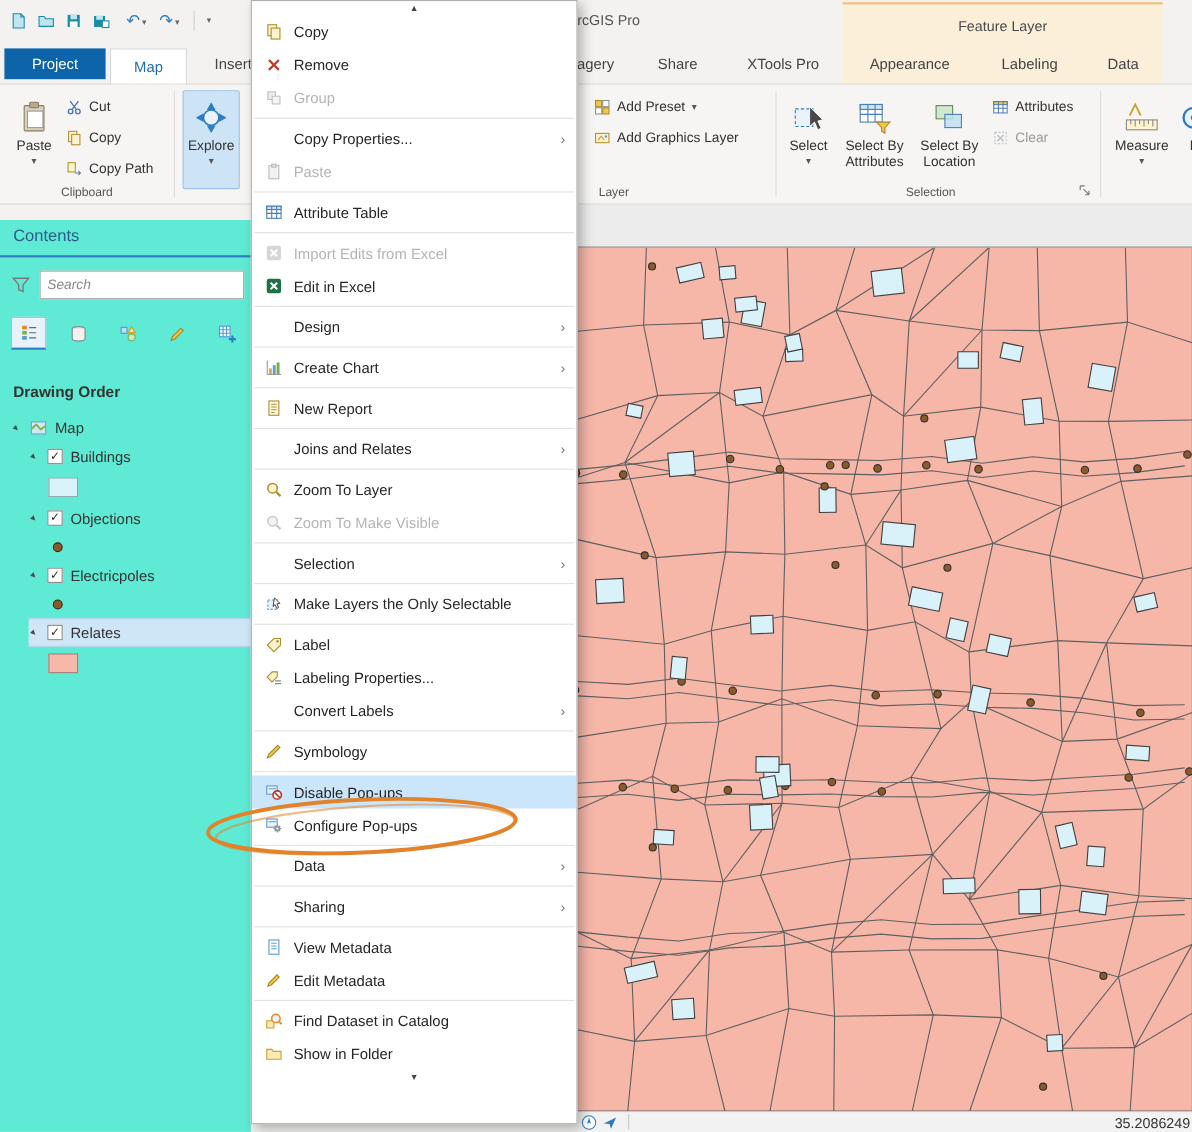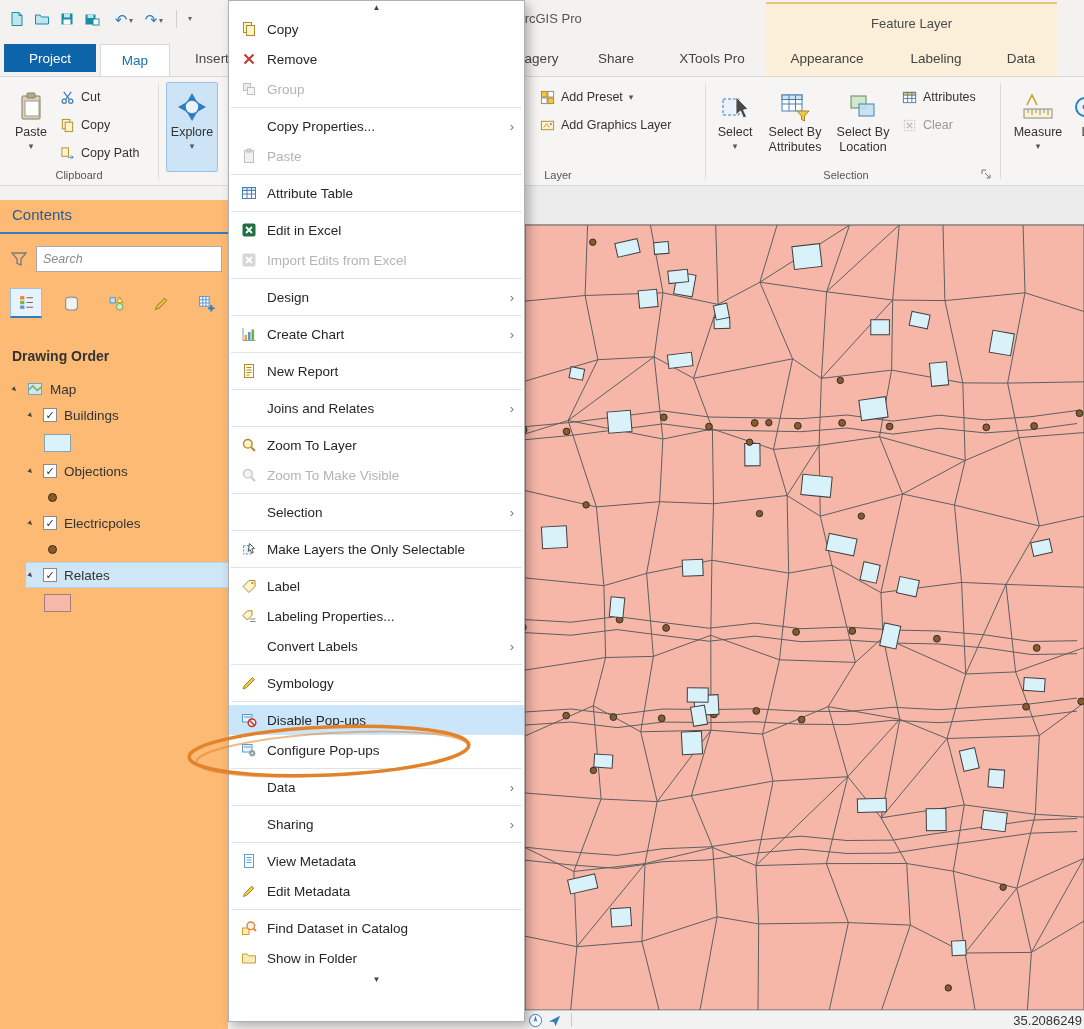--- a/index.html
+++ b/index.html
@@ -29,21 +29,21 @@
           padding-top:6px;box-sizing:border-box;border:1px solid transparent;border-radius:2px;cursor:pointer;}
   .bigbtn.selected{background:#cde4f7;border:1px solid #9cc3e5;}
   .bb-icon{height:36px;display:flex;align-items:center;justify-content:center;}
   .bb-label{font-size:12.5px;color:#333;line-height:1.18;text-align:center;white-space:pre-line;}
   .bb-caret{font-size:9px;color:#555;margin-top:2px;line-height:1;}
   .smallbtn{position:absolute;display:flex;align-items:center;gap:6px;font-size:12.5px;color:#333;height:22px;cursor:pointer;white-space:nowrap;}
   .group-label{position:absolute;bottom:4px;font-size:11px;color:#555;text-align:center;margin-top:32px;}
   .vsep{position:absolute;top:6px;height:96px;width:1px;background:#dcdcdc;}
   .launcher{position:absolute;bottom:5px;width:13px;height:13px;cursor:pointer;}
   
-  .contents{position:absolute;left:0;top:200px;width:228px;height:829px;background:#fdba74;}
+  .contents{position:absolute;left:0;top:200px;width:228px;height:829px;background:#5eead4;}
   .contents-title{position:absolute;left:12px;top:6px;font-size:15px;color:#2b5c8a;}
   .contents-rule{position:absolute;left:0;top:32px;width:228px;height:2px;background:#2e7dc0;}
   .search-box{position:absolute;left:36px;top:46px;width:186px;height:26px;border:1px solid #a9a9a9;background:#fff;
               font-family:"Liberation Sans",sans-serif;font-size:12.5px;padding:0 6px;box-sizing:border-box;color:#333;}
   .search-box::placeholder{font-style:italic;color:#8a8a8a;}
   .view-icon{position:absolute;top:88px;width:32px;height:30px;display:flex;align-items:center;justify-content:center;cursor:pointer;box-sizing:border-box;}
   .view-icon.selected{background:#e8f2fb;border:1px solid #9cc3e5;border-bottom:2px solid #2e7dc0;}
   .drawing-order{position:absolute;left:12px;top:148px;font-size:14px;font-weight:bold;color:#333;}
   .tree{position:absolute;left:0;top:176px;width:228px;}
   .tree-row{display:flex;align-items:center;height:26px;gap:7px;cursor:pointer;box-sizing:border-box;}
@@ -610,37 +610,37 @@
           <span class="mi-icon icon">
             <svg width="16" height="16" viewBox="0 0 16 16">
               <rect x="1.5" y="2.5" width="13" height="11" fill="#fff" stroke="#4a7fb5"></rect>
               <rect x="1.5" y="2.5" width="13" height="3" fill="#cfe3f5" stroke="#4a7fb5"></rect>
               <path d="M1.5 9 H14.5 M6 2.5 V13.5 M10.5 2.5 V13.5" stroke="#4a7fb5" fill="none"></path>
             </svg>
           </span>
           <span class="mi-label">Attribute Table</span>
         </div>
         <div class="menu-sep"></div>
+        <div class="menu-item disabled">
+          <span class="mi-icon icon">
+            <svg width="16" height="16" viewBox="0 0 16 16">
+              <rect x="1.5" y="1.5" width="13" height="13" rx="2" fill="#d6d6d6"></rect>
+              <path d="M5 5 L11 11 M11 5 L5 11" stroke="#fff" stroke-width="1.8" fill="none"></path>
+            </svg>
+          </span>
+          <span class="mi-label">Import Edits from Excel</span>
+        </div>
         <div class="menu-item">
           <span class="mi-icon icon">
             <svg width="16" height="16" viewBox="0 0 16 16">
               <rect x="1.5" y="1.5" width="13" height="13" rx="2" fill="#1e7145"></rect>
               <path d="M5 5 L11 11 M11 5 L5 11" stroke="#fff" stroke-width="1.8" fill="none"></path>
             </svg>
           </span>
           <span class="mi-label">Edit in Excel</span>
-        </div>
-        <div class="menu-item disabled">
-          <span class="mi-icon icon">
-            <svg width="16" height="16" viewBox="0 0 16 16">
-              <rect x="1.5" y="1.5" width="13" height="13" rx="2" fill="#d6d6d6"></rect>
-              <path d="M5 5 L11 11 M11 5 L5 11" stroke="#fff" stroke-width="1.8" fill="none"></path>
-            </svg>
-          </span>
-          <span class="mi-label">Import Edits from Excel</span>
         </div>
         <div class="menu-sep"></div>
         <div class="menu-item">
           <span class="mi-icon icon"></span>
           <span class="mi-label">Design</span>
           <span class="mi-arrow">›</span>
         </div>
         <div class="menu-sep"></div>
         <div class="menu-item">
           <span class="mi-icon icon">

